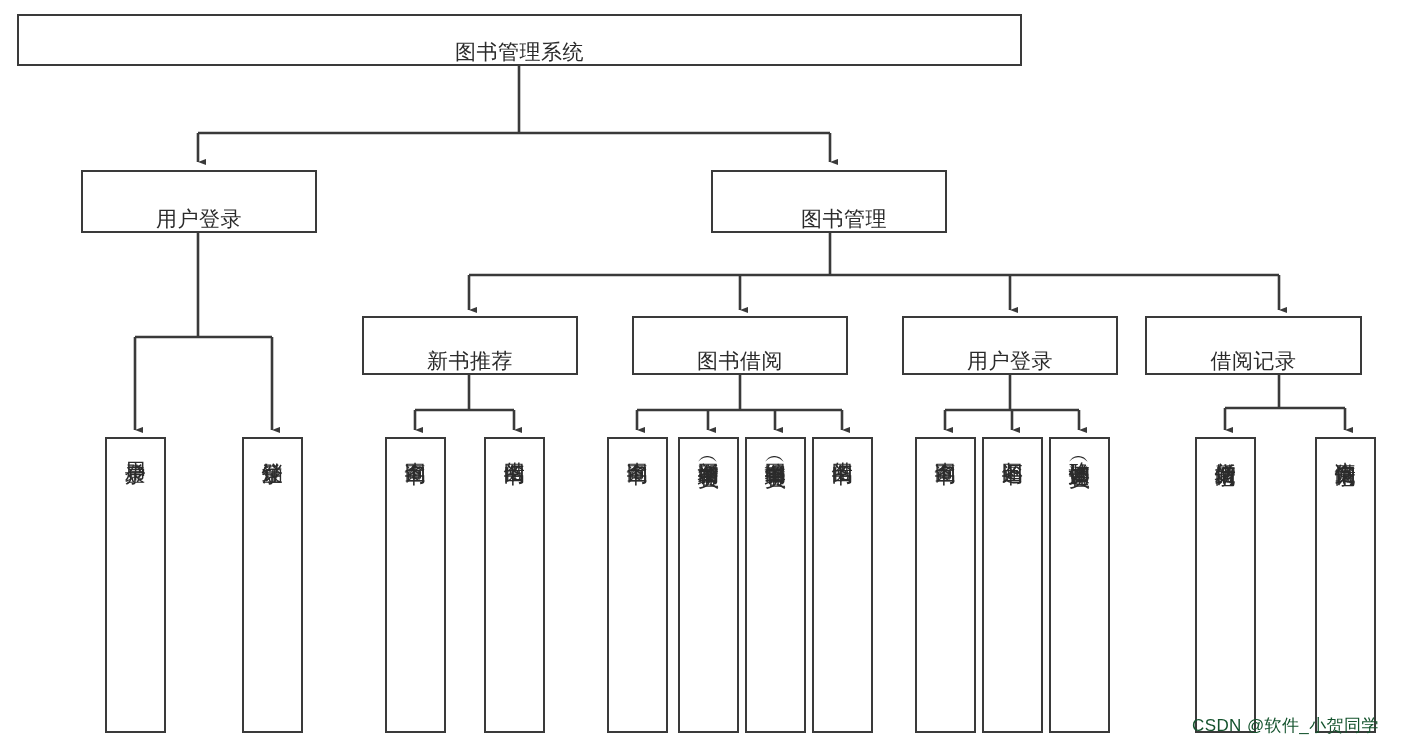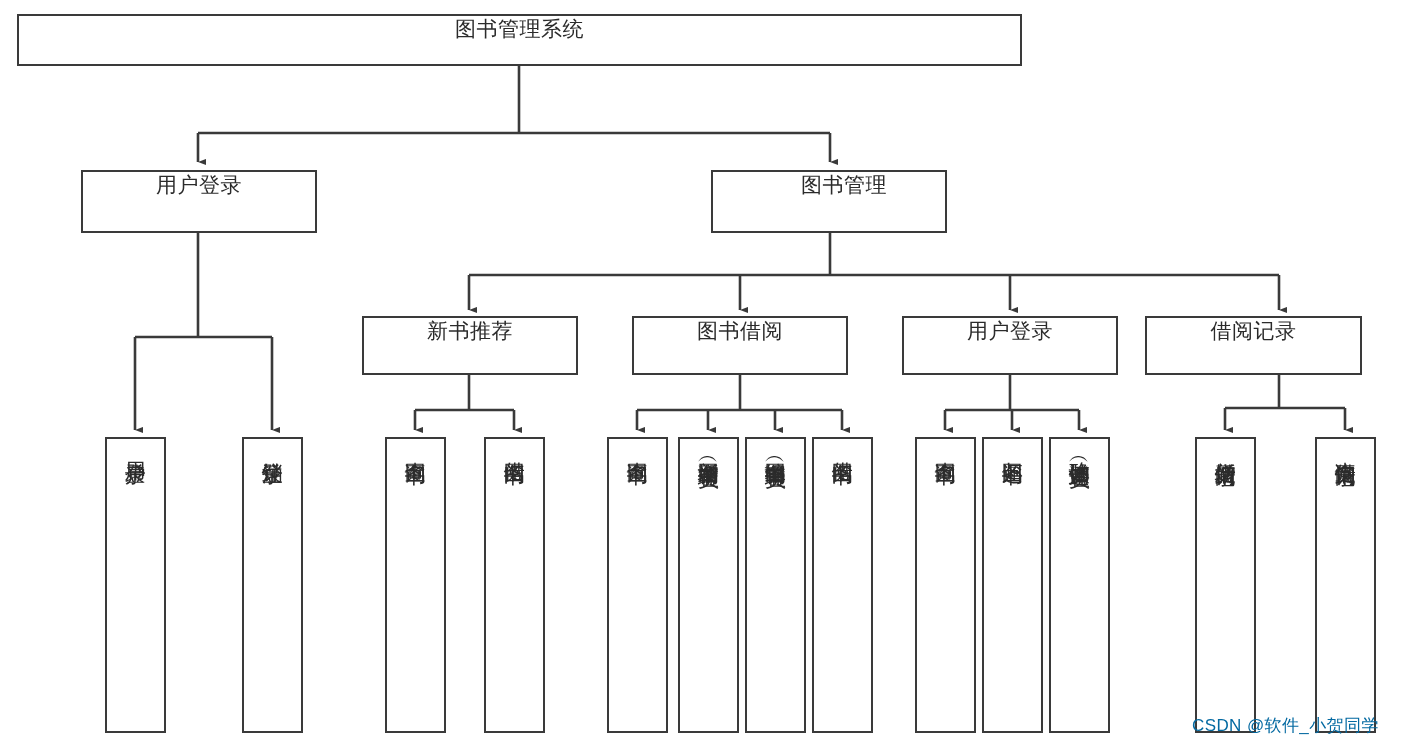--- a/index.html
+++ b/index.html
@@ -23,21 +23,21 @@
     top: 0;
     width: 1405px;
     height: 747px;
   }
   .node-box {
     position: absolute;
     box-sizing: border-box;
     border: 2px solid #3a3a3a;
     background: #ffffff;
     display: flex;
-    align-items: flex-start;
+    align-items: flex-end;
     justify-content: center;
     color: #2b2b2b;
   }
   .node-box.root-node {
     border-width: 2px;
   }
   .node-label-h {
     font-size: 21px;
     line-height: 1.2;
     letter-spacing: 0.5px;
@@ -53,21 +53,21 @@
     text-orientation: upright;
     font-size: 21px;
     line-height: 1.32;
     letter-spacing: 1px;
     white-space: nowrap;
     text-align: center;
   }
   .watermark {
     position: absolute;
     font-size: 17px;
-    color: #0369a1;
+    color: #14532d;
     white-space: nowrap;
     letter-spacing: 0.4px;
     pointer-events: none;
   }
 </style>
 </head>
 <body>
 
 <div id="diagram-root">
 

